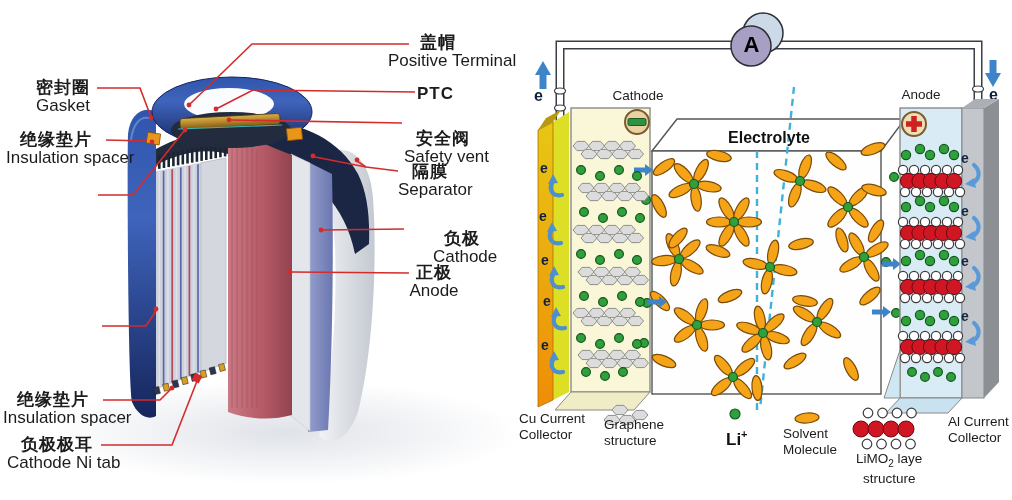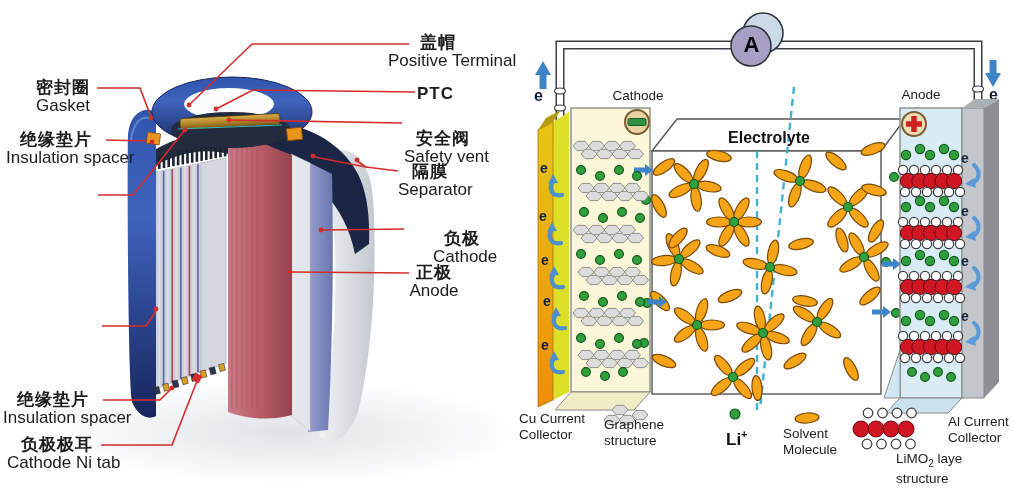--- a/index.html
+++ b/index.html
@@ -585,21 +585,21 @@
     <span>Graphene</span><br>
     <span>structure</span>
   </div>
   <div class="liplus" style="left:726px;top:428px;">
     <span>Li</span><sup>+</sup>
   </div>
   <div class="legend" style="left:783px;top:426px;">
     <span>Solvent</span><br>
     <span>Molecule</span>
   </div>
-  <div class="legend" style="left:896px;top:451px;">
+  <div class="legend" style="left:856px;top:451px;text-align:center;">
     <span>LiMO</span><sub>2</sub><span> laye</span><br>
     <span>structure</span>
   </div>
   <div class="legend" style="left:948px;top:414px;">
     <span>Al Current</span><br>
     <span>Collector</span>
   </div>
 </div>
 
 </body></html>

